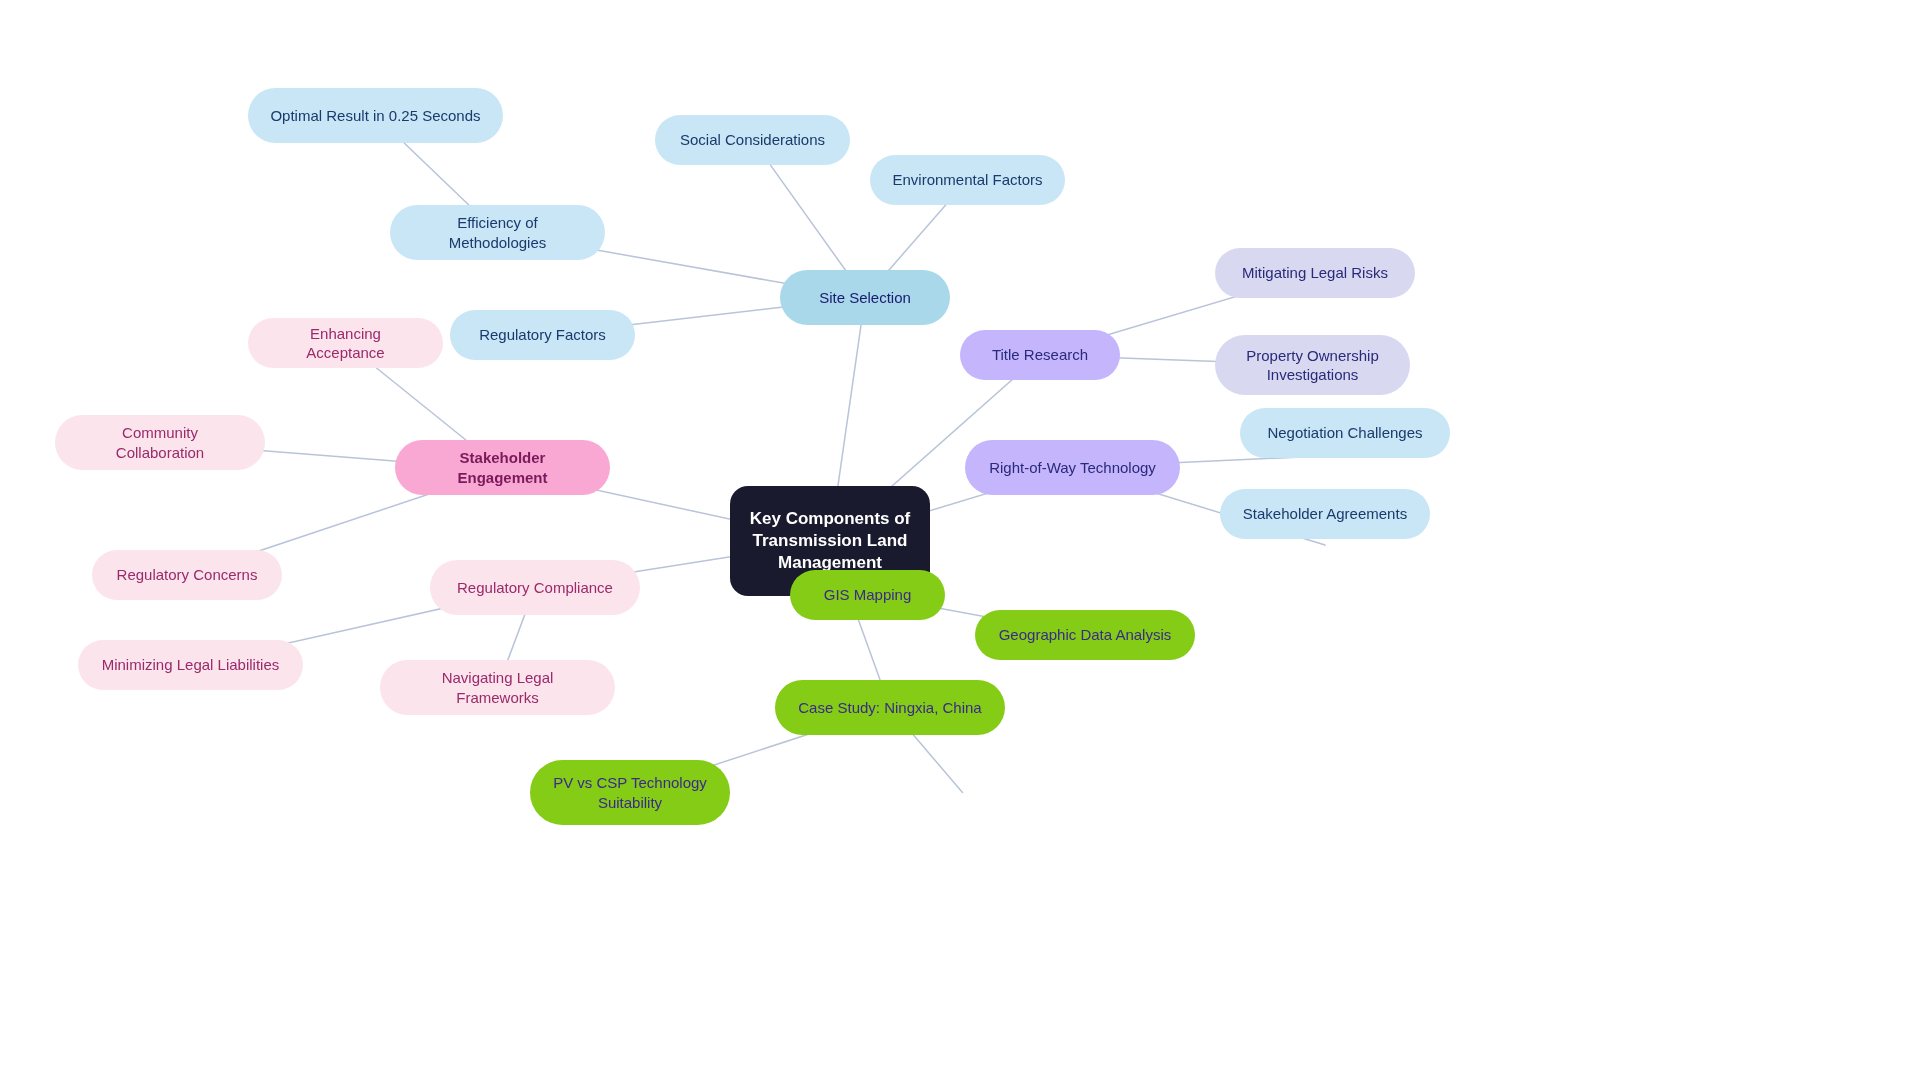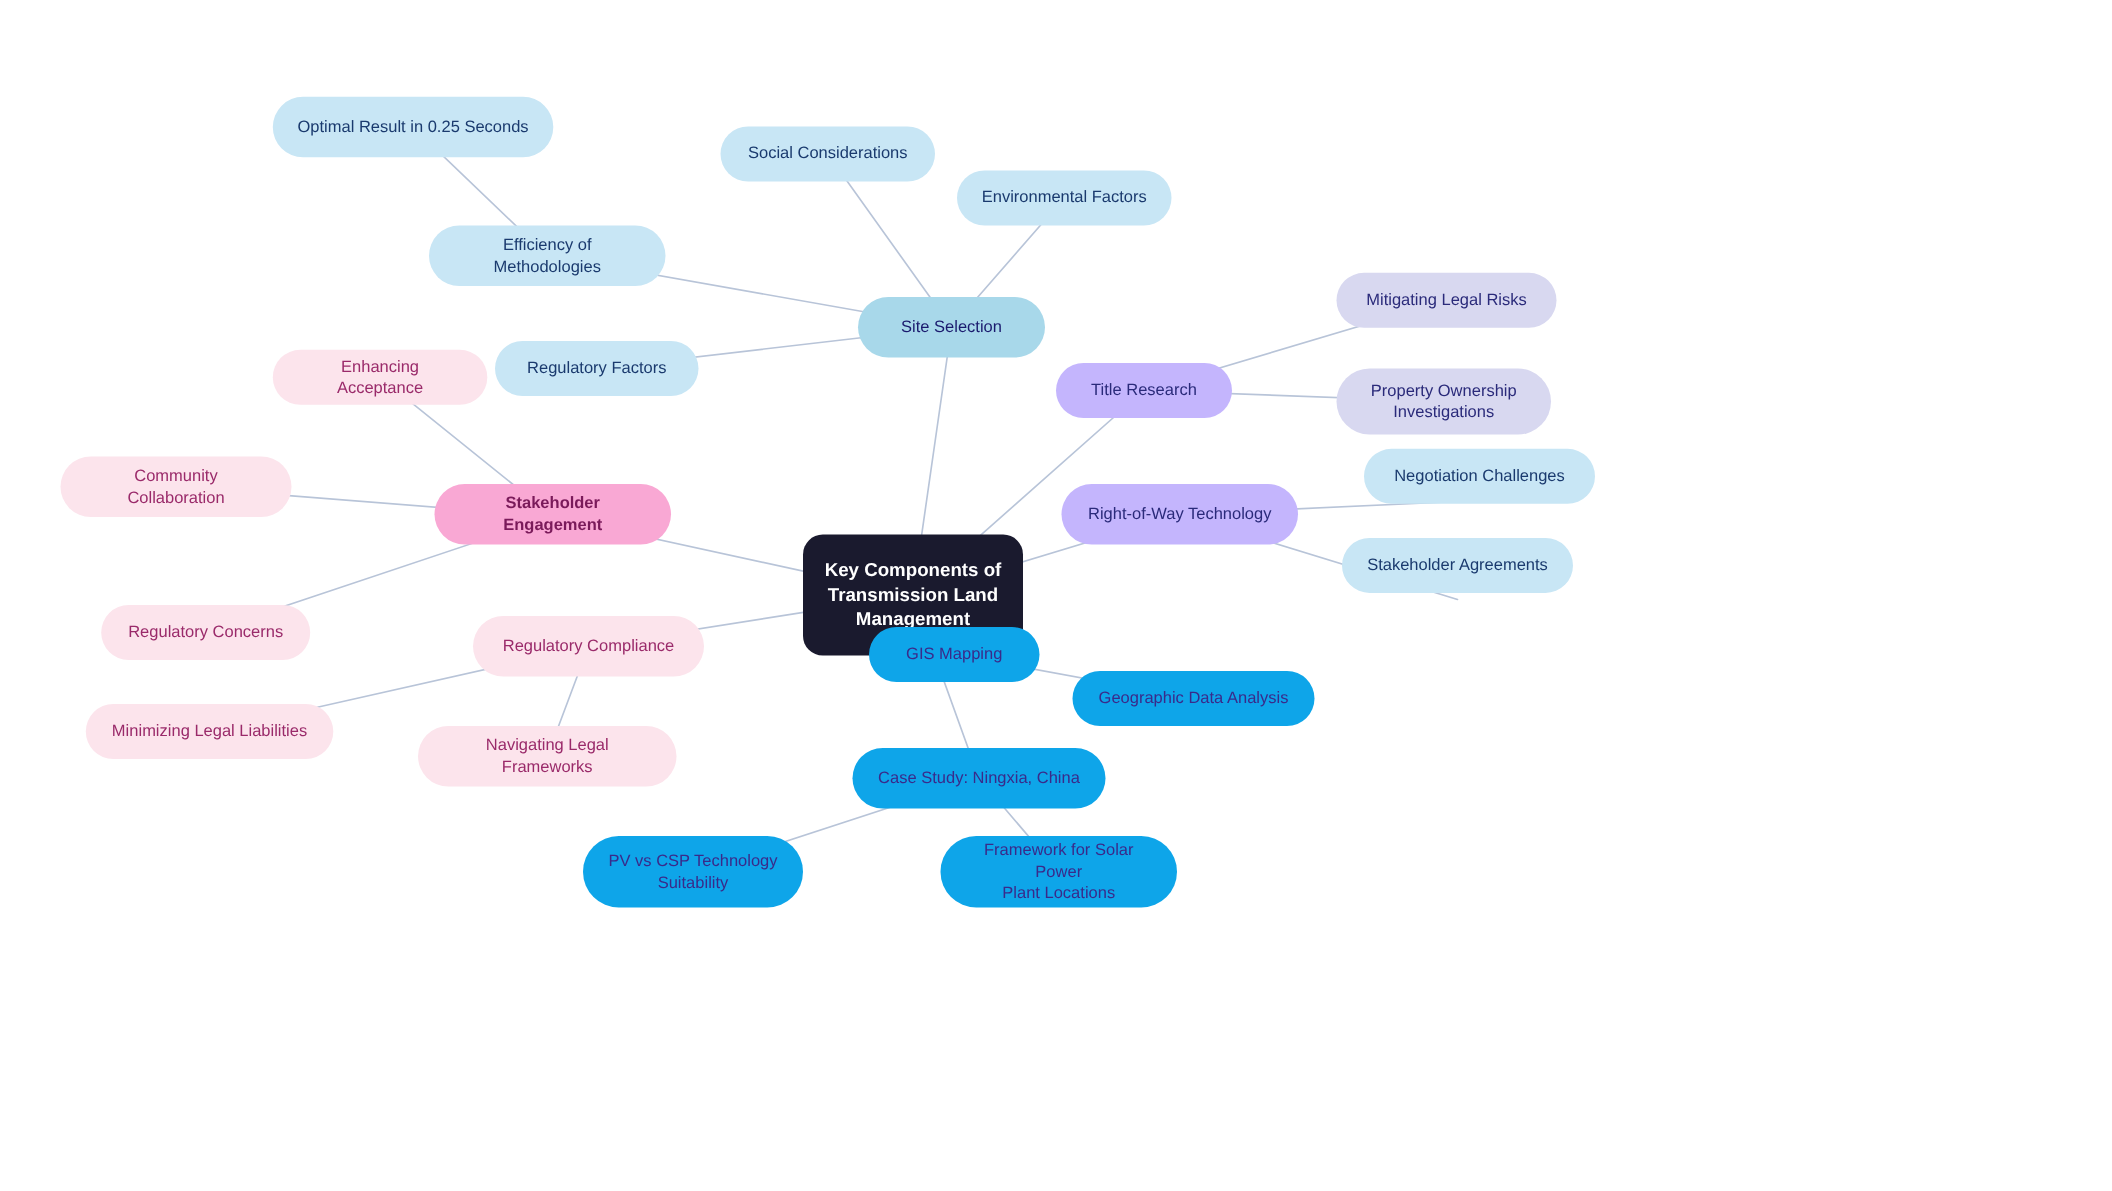--- a/index.html
+++ b/index.html
@@ -72,21 +72,21 @@
       color: #7a1a5a;
       border: none;
       font-weight: 600;
     }
     .node-pink-light {
       background: #fce4ec;
       color: #9a2a6a;
       border: none;
     }
     .node-lavender {
-      background: #0ea5e9;
+      background: #84cc16;
       color: #3a2a8a;
       border: none;
     }
   </style>
 </head>
 <body>
 
 <div id="mindmap-container">
   <svg id="connections">
       <line x1="830" y1="541" x2="865" y2="297.5" stroke="#b8c4d8" stroke-width="1.5" stroke-linecap="round"></line>
@@ -130,20 +130,18 @@
     <div class="node node-blue-light" style="left: 248px; top: 88px; width: 255px; height: 55px; white-space: pre-line;">Optimal Result in 0.25 Seconds</div>
     <div class="node node-blue-light" style="left: 450px; top: 310px; width: 185px; height: 50px; white-space: pre-line;">Regulatory Factors</div>
     <div class="node node-purple-light" style="left: 1215px; top: 335px; width: 195px; height: 60px; white-space: pre-line;">Property Ownership
 Investigations</div>
     <div class="node node-purple-light" style="left: 1215px; top: 248px; width: 200px; height: 50px; white-space: pre-line;">Mitigating Legal Risks</div>
     <div class="node node-blue-light" style="left: 1240px; top: 408px; width: 210px; height: 50px; white-space: pre-line;">Negotiation Challenges</div>
     <div class="node node-blue-light" style="left: 1220px; top: 489px; width: 210px; height: 50px; white-space: pre-line;">Stakeholder Agreements</div>
     <div class="node node-lavender" style="left: 975px; top: 610px; width: 220px; height: 50px; white-space: pre-line;">Geographic Data Analysis</div>
     <div class="node node-lavender" style="left: 530px; top: 760px; width: 200px; height: 65px; white-space: pre-line;">PV vs CSP Technology
 Suitability</div>
-    <div class="node node-lavender" style="left: 855px; top: 760px; width: 215px; height: 65px; white-space: pre-line;">Framework for Solar Power
-Plant Locations</div>
     <div class="node node-pink-light" style="left: 248px; top: 318px; width: 195px; height: 50px; white-space: pre-line;">Enhancing Acceptance</div>
     <div class="node node-pink-light" style="left: 55px; top: 415px; width: 210px; height: 55px; white-space: pre-line;">Community Collaboration</div>
     <div class="node node-pink-light" style="left: 92px; top: 550px; width: 190px; height: 50px; white-space: pre-line;">Regulatory Concerns</div>
     <div class="node node-pink-light" style="left: 78px; top: 640px; width: 225px; height: 50px; white-space: pre-line;">Minimizing Legal Liabilities</div>
     <div class="node node-pink-light" style="left: 380px; top: 660px; width: 235px; height: 55px; white-space: pre-line;">Navigating Legal Frameworks</div>
   </div>
 
 </body></html>

